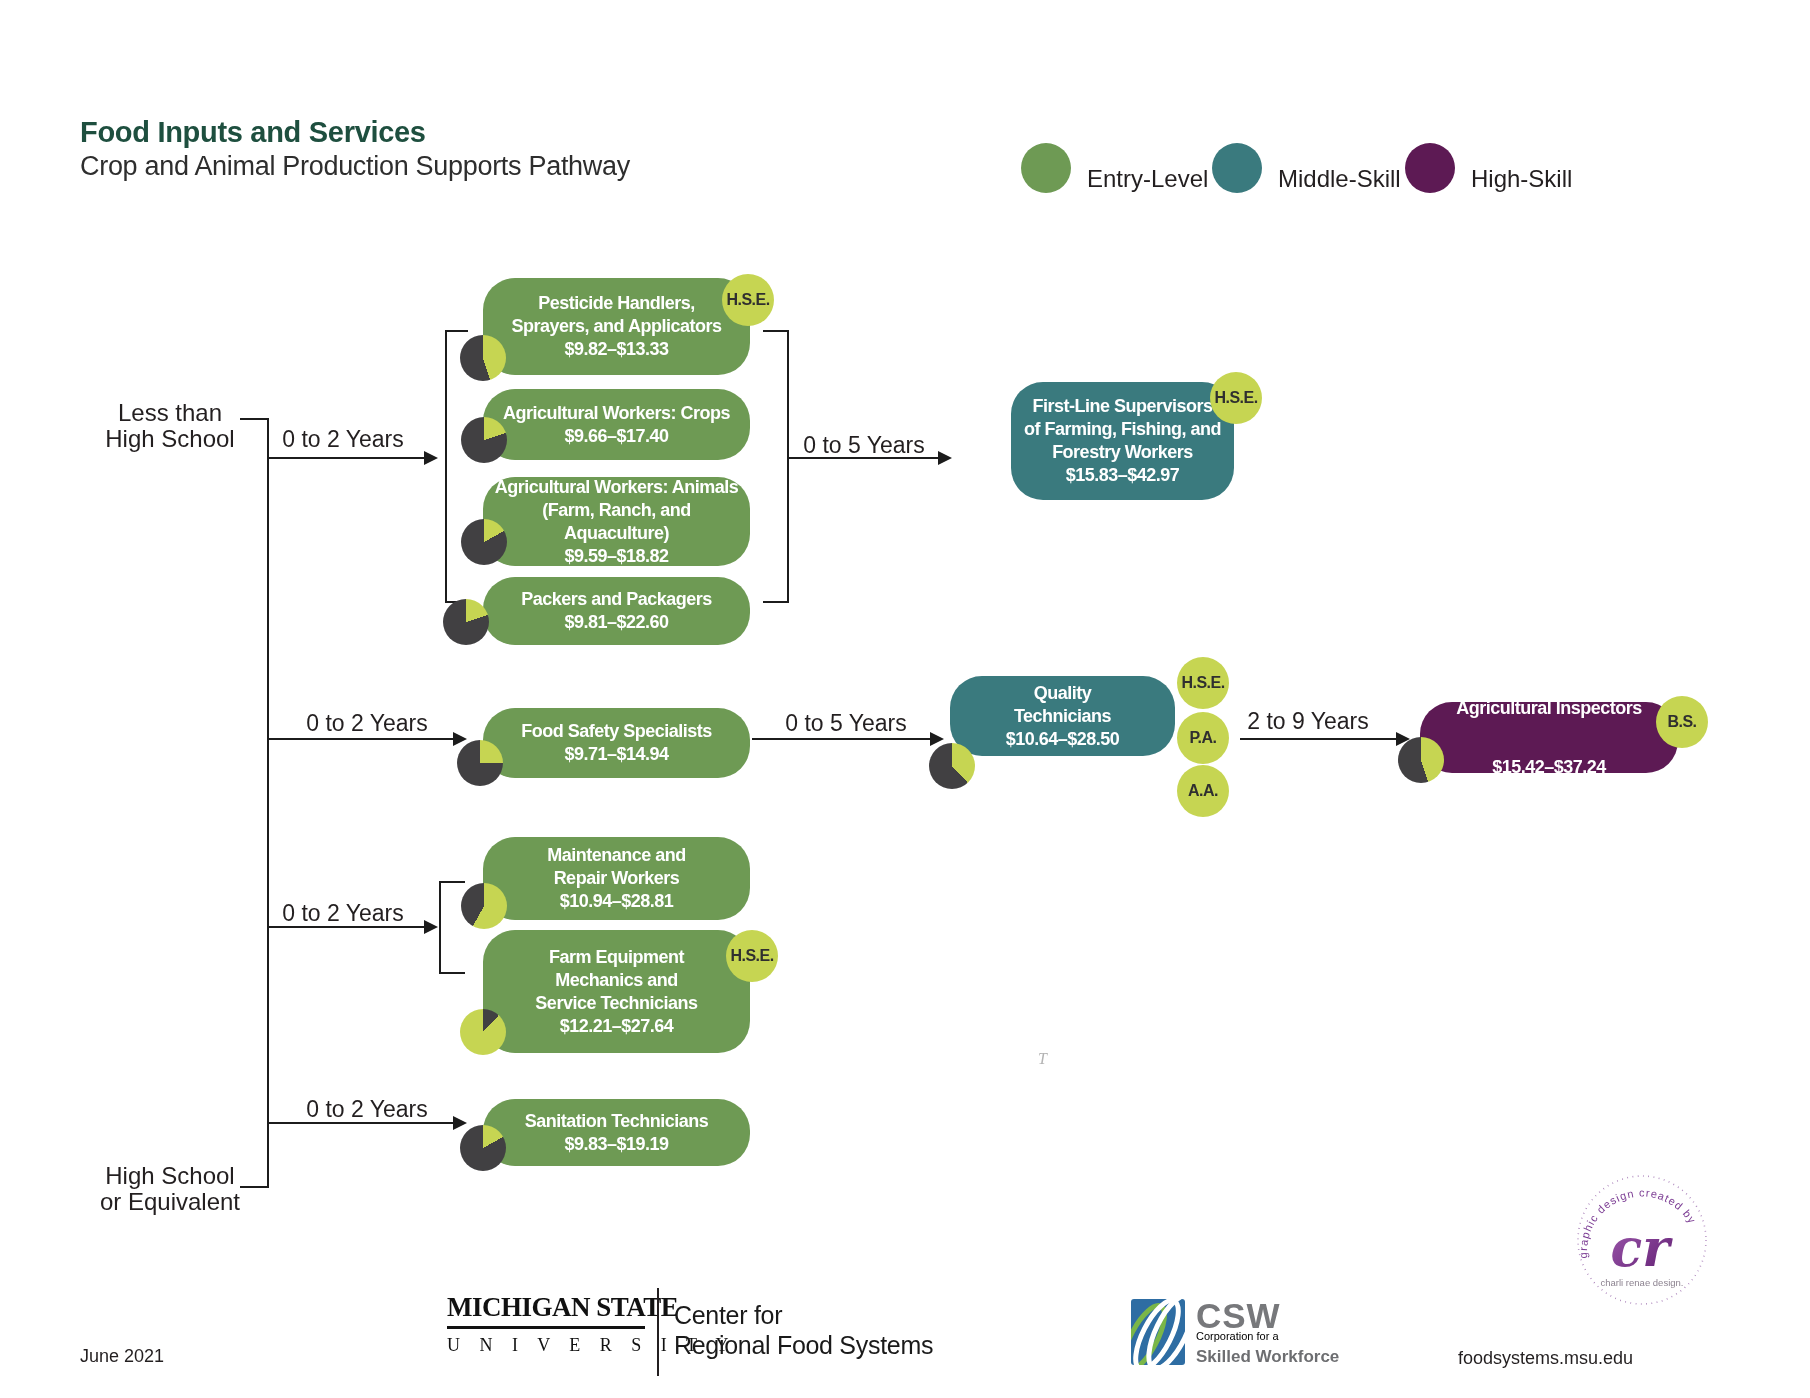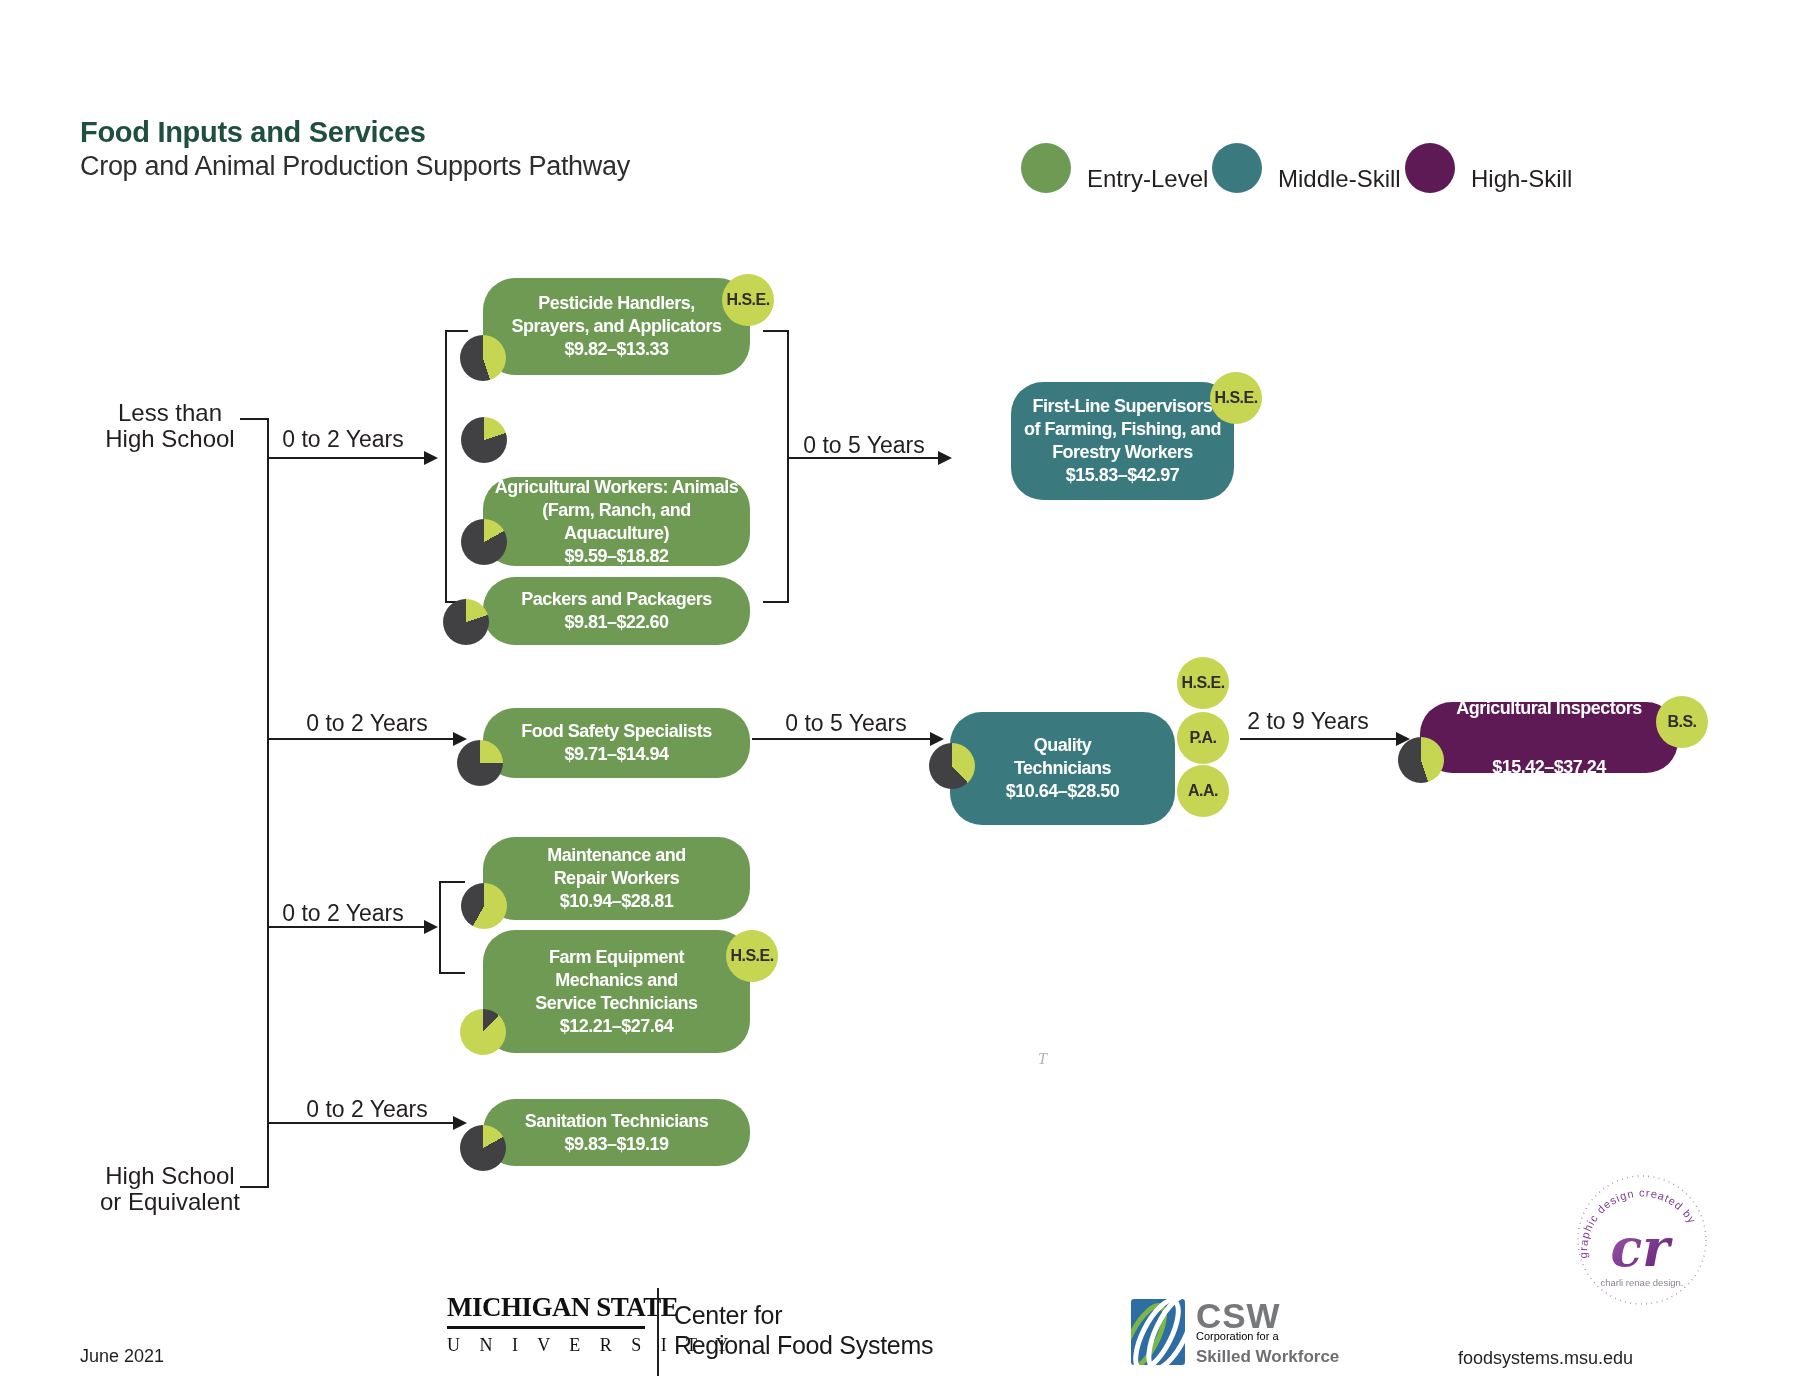--- a/index.html
+++ b/index.html
@@ -112,20 +112,24 @@
   <div class="yearlabel" style="left:367px;top:1096px">0 to 2 Years</div>
 
   <div class="job entry" style="left:483px;top:278px;width:267px;height:97px">
     <div>Pesticide Handlers,</div>
     <div>Sprayers, and Applicators</div>
     <div>$9.82–$13.33</div>
   </div>
   <div class="pie" style="left: 460px; top: 335px; background: conic-gradient(rgb(65, 64, 66) 0deg, rgb(65, 64, 66) 0%, rgb(198, 213, 82) 0%, rgb(198, 213, 82) 45%, rgb(65, 64, 66) 45%, rgb(65, 64, 66) 100%);"></div>
   <div class="badge" style="left:722px;top:274px">H.S.E.</div>
 
+  <div class="job entry" style="left:483px;top:389px;width:267px;height:71px">
+    <div>Agricultural Workers: Crops</div>
+    <div>$9.66–$17.40</div>
+  </div>
   <div class="pie" style="left: 461px; top: 417px; background: conic-gradient(rgb(65, 64, 66) 0deg, rgb(65, 64, 66) 0%, rgb(198, 213, 82) 0%, rgb(198, 213, 82) 20%, rgb(65, 64, 66) 20%, rgb(65, 64, 66) 100%);"></div>
 
   <div class="job entry" style="left:483px;top:477px;width:267px;height:89px">
     <div>Agricultural Workers: Animals</div>
     <div>(Farm, Ranch, and Aquaculture)</div>
     <div>$9.59–$18.82</div>
   </div>
   <div class="pie" style="left: 461px; top: 519px; background: conic-gradient(rgb(65, 64, 66) 0deg, rgb(65, 64, 66) 0%, rgb(198, 213, 82) 0%, rgb(198, 213, 82) 17%, rgb(65, 64, 66) 17%, rgb(65, 64, 66) 100%);"></div>
 
   <div class="job entry" style="left:483px;top:577px;width:267px;height:68px">
@@ -141,21 +145,21 @@
     <div>$15.83–$42.97</div>
   </div>
   <div class="badge" style="left:1210px;top:372px">H.S.E.</div>
 
   <div class="job entry" style="left:483px;top:708px;width:267px;height:70px">
     <div>Food Safety Specialists</div>
     <div>$9.71–$14.94</div>
   </div>
   <div class="pie" style="left: 457px; top: 740px; background: conic-gradient(rgb(65, 64, 66) 0deg, rgb(65, 64, 66) 0%, rgb(198, 213, 82) 0%, rgb(198, 213, 82) 25%, rgb(65, 64, 66) 25%, rgb(65, 64, 66) 100%);"></div>
 
-  <div class="job middle" style="left:950px;top:712px;width:225px;height:113px">
+  <div class="job middle" style="left:950px;top:676px;width:225px;height:80px">
     <div>Quality</div>
     <div>Technicians</div>
     <div>$10.64–$28.50</div>
   </div>
   <div class="pie" style="left: 929px; top: 743px; background: conic-gradient(rgb(65, 64, 66) 0deg, rgb(65, 64, 66) 0%, rgb(198, 213, 82) 0%, rgb(198, 213, 82) 38%, rgb(65, 64, 66) 38%, rgb(65, 64, 66) 100%);"></div>
   <div class="badge" style="left:1177px;top:657px">H.S.E.</div>
   <div class="badge" style="left:1177px;top:712px">P.A.</div>
   <div class="badge" style="left:1177px;top:765px">A.A.</div>
 
   <div class="job high" style="left:1420px;top:702px;width:258px;height:71px">

